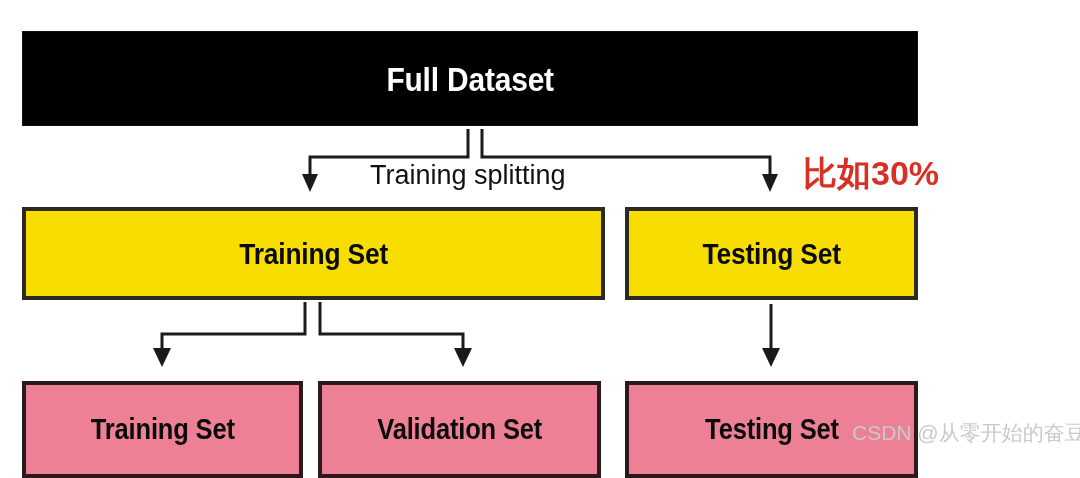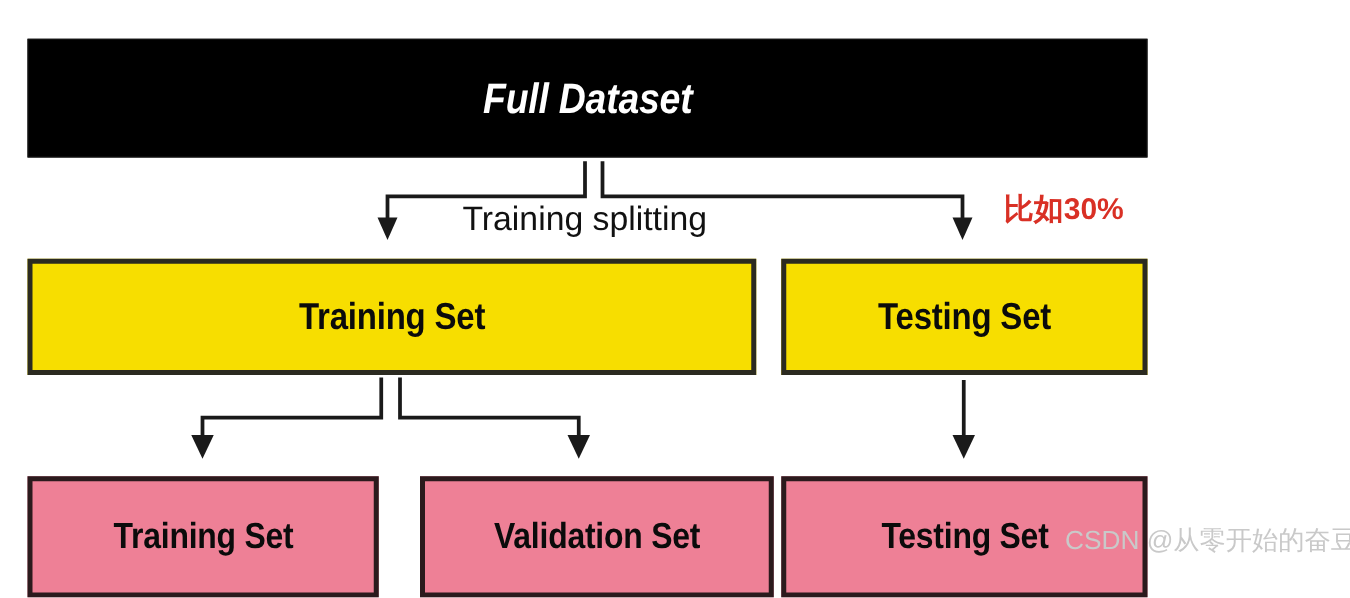--- a/index.html
+++ b/index.html
@@ -43,21 +43,20 @@
   }
 
   
   .node.header {
     left: 22px;
     top: 31px;
     width: 896px;
     height: 95px;
     background: #000000;
     border: 1px solid #111111;
-    font-style: italic;
   }
   .node.header .node-label {
     color: #ffffff;
     font-size: 34px;
   }
 
   
   .node.yellow {
     background: #F7DE00;
     border: 4px solid #2b2a20;
@@ -76,39 +75,39 @@
     background: #EE8096;
     border: 4px solid #2b1a1d;
     height: 97px;
     top: 381px;
   }
   .node.pink .node-label {
     color: #0b0b0b;
     font-size: 29px;
   }
   .node.pink.train { left: 22px;  width: 281px; }
-  .node.pink.valid { left: 336px; width: 283px; }
+  .node.pink.valid { left: 318px; width: 283px; }
   .node.pink.test  { left: 625px; width: 293px; }
 
   
   .split-caption {
     position: absolute;
     left: 370px;
     top: 162px;
     font-size: 27px;
     color: #111111;
     white-space: nowrap;
     line-height: 1;
   }
 
   .ratio-note {
     position: absolute;
     left: 803px;
     top: 156px;
-    font-size: 24px;
+    font-size: 34px;
     font-weight: bold;
     color: #D93025;
     white-space: nowrap;
     line-height: 1;
   }
 
   .watermark {
     position: absolute;
     left: 852px;
     top: 422px;

